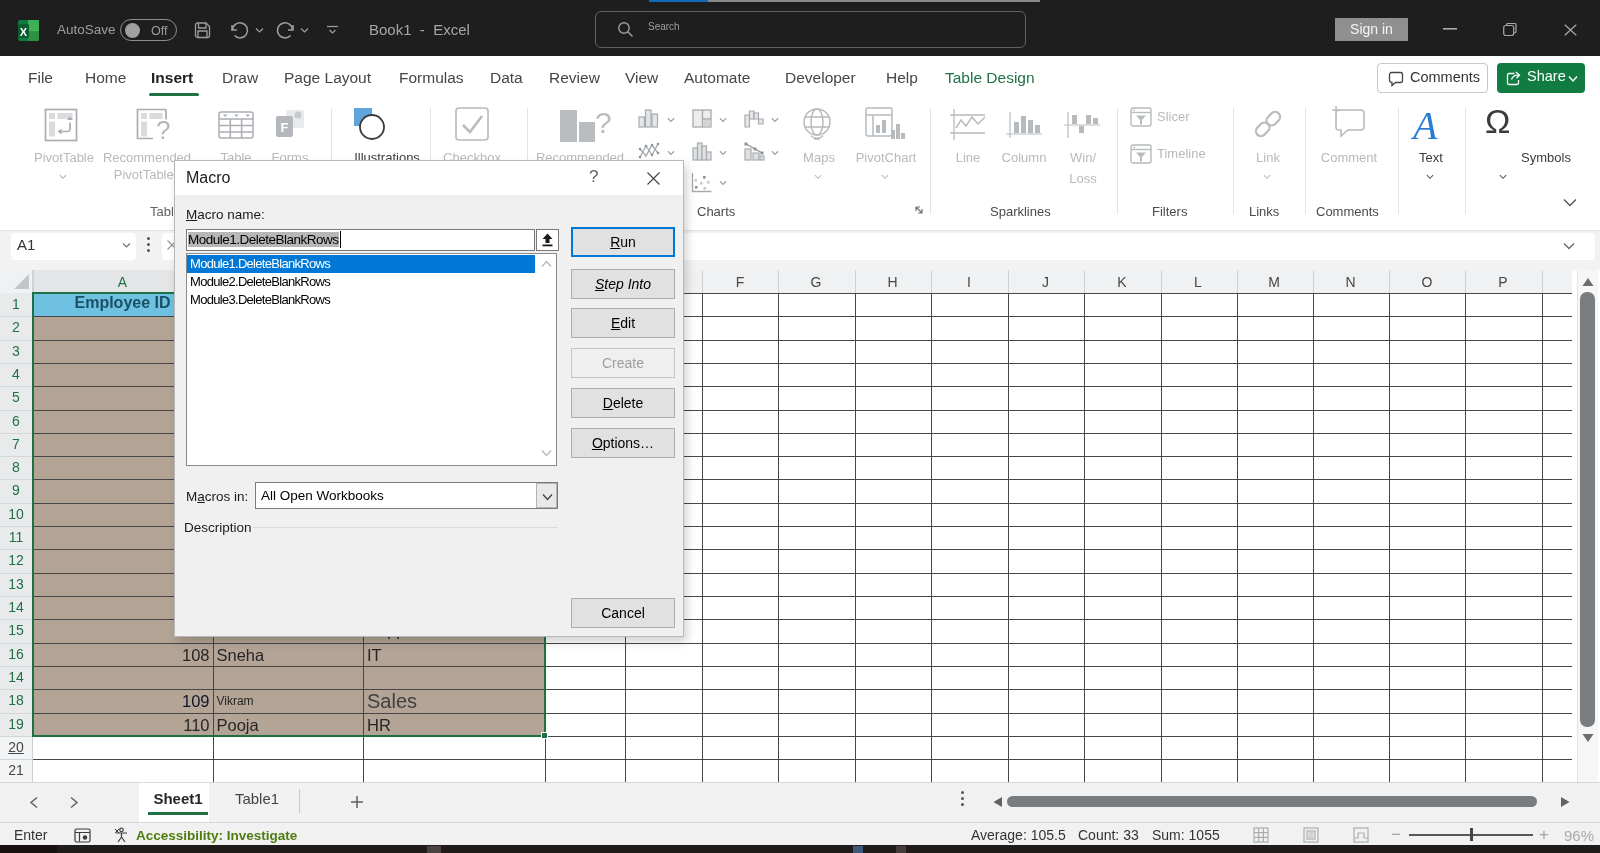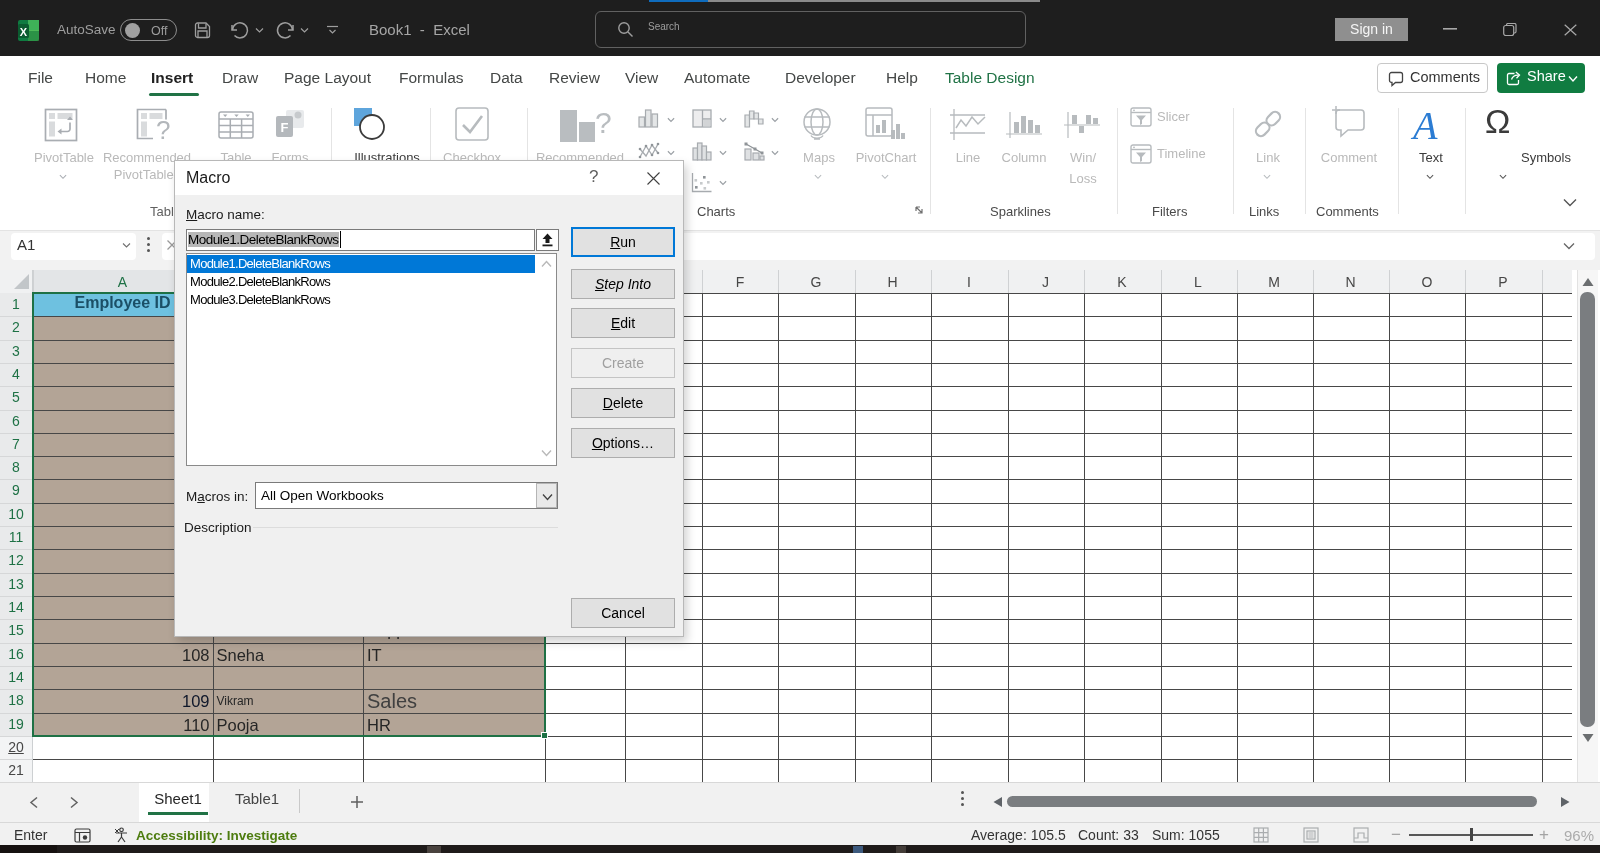--- a/index.html
+++ b/index.html
@@ -590,21 +590,21 @@
       </svg>
   </div>
   <div class="abs" id="sheetbar">
     <svg class="abs" style="left:28px;top:13px;" width="12" height="13" viewBox="0 0 12 13" fill="none" stroke="#616161" stroke-width="1.5">
         <path d="M9 1.5 L3 6.5 L9 11.5"></path>
       </svg>
     <svg class="abs" style="left:68px;top:13px;" width="12" height="13" viewBox="0 0 12 13" fill="none" stroke="#616161" stroke-width="1.5">
         <path d="M3 1.5 L9 6.5 L3 11.5"></path>
       </svg>
     <div class="abs" style="left:139px;top:0;width:70px;height:39px;background:#fff;"></div>
-    <div class="abs" style="left:139px;top:7px;width:78px;text-align:center;font-size:15px;font-weight:normal;color:#262626;">Sheet1</div>
+    <div class="abs" style="left:139px;top:7px;width:78px;text-align:center;font-size:15px;font-weight:bold;color:#262626;">Sheet1</div>
     <div class="abs" style="left:148px;top:29px;width:60px;height:3px;background:#217346;"></div>
     <div class="abs" style="left:215px;top:7px;width:84px;text-align:center;font-size:15px;color:#444;">Table1</div>
     <div class="abs" style="left:299px;top:6px;width:1px;height:24px;background:#c9c9c9;"></div>
     <svg class="abs" style="left:350px;top:12px;" width="14" height="14" viewBox="0 0 14 14" fill="none" stroke="#5f5f5f" stroke-width="1.5">
         <path d="M7 1 V13 M1 7 H13"></path>
       </svg>
     <div class="abs" style="left:961px;top:8px;width:3px;height:3px;border-radius:50%;background:#555;"></div>
     <div class="abs" style="left:961px;top:14px;width:3px;height:3px;border-radius:50%;background:#555;"></div>
     <div class="abs" style="left:961px;top:20px;width:3px;height:3px;border-radius:50%;background:#555;"></div>
     <svg class="abs" style="left:992px;top:13px;" width="11" height="12" viewBox="0 0 11 12">

